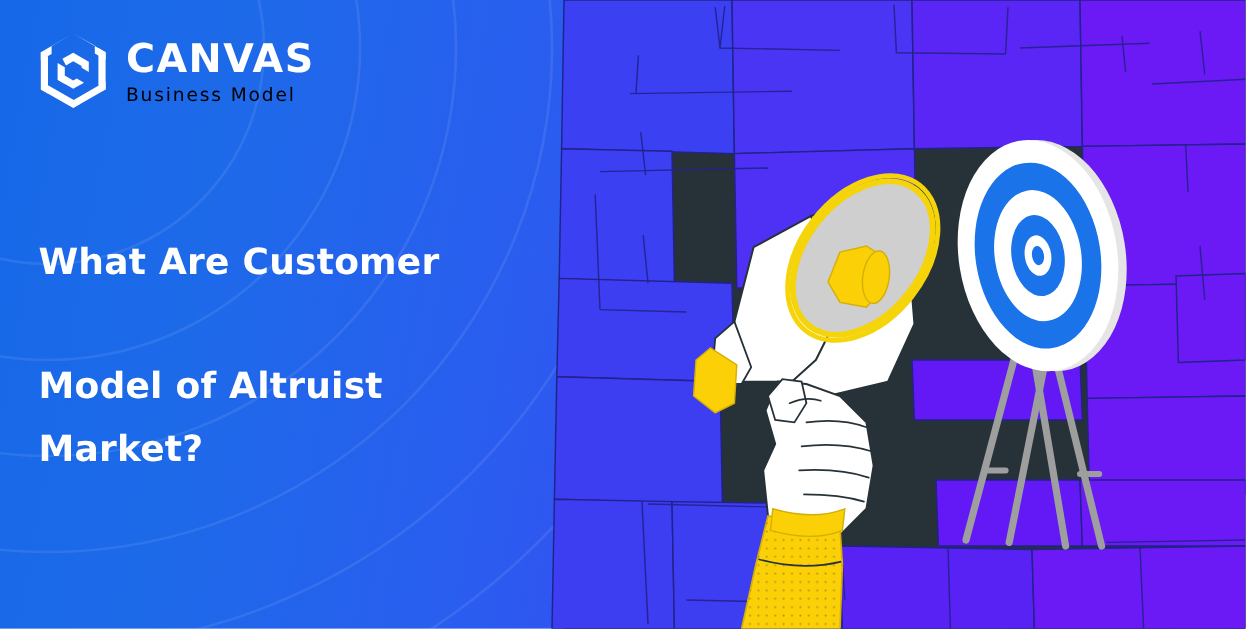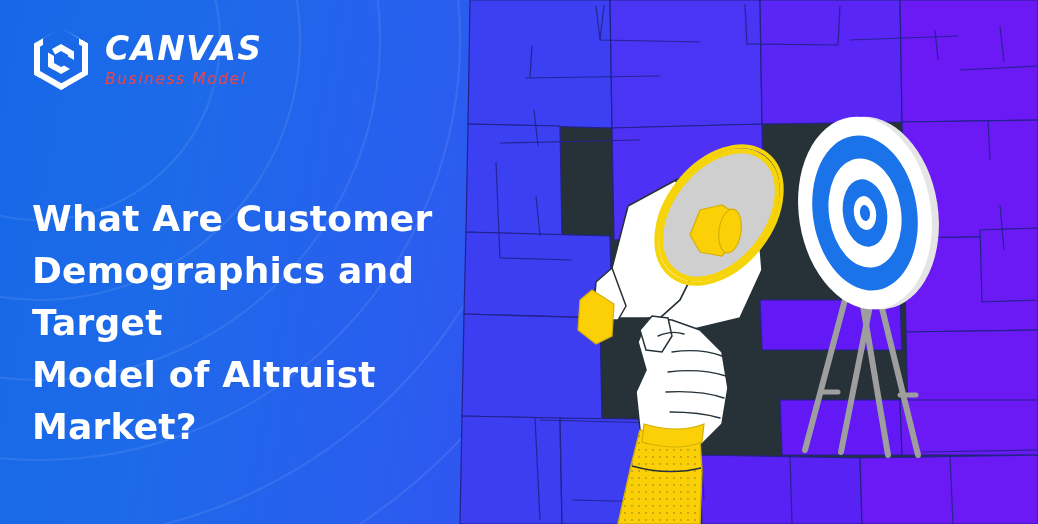--- a/index.html
+++ b/index.html
@@ -23,49 +23,49 @@
   }
   .rings { position:absolute; inset:0; }
 
   
   .logo-wrap {
     position:absolute; left:30px; top:26px;
     display:flex; align-items:center; gap:13px;
     z-index:40;
   }
   .logo-mark { width:62px; height:66px; display:block; }
-  .logo-text { display:flex; flex-direction:column; justify-content:flex-start; padding-top:2px;font-style:italic; }
+  .logo-text { display:flex; flex-direction:column; justify-content:flex-start; padding-top:2px; }
   .logo-title {
     color:#ffffff;
     font-size:33px;
     font-weight:bold;
     letter-spacing:1.2px;
     line-height:1;
     font-family:"DejaVu Sans", sans-serif;
   }
   .logo-sub {
-    color:#ef4444;
+    color:#000000;
     font-size:15.5px;
     font-weight:normal;
     letter-spacing:1.55px;
     line-height:1;
     margin-top:7px;
     font-family:"DejaVu Sans", sans-serif;
   }
 
   
   .headline {
     position:absolute;
     left:32px; top:193px;
     width:470px;
     z-index:40;
     color:#ffffff;
     font-family:"DejaVu Sans", sans-serif;
     font-weight:bold;
-    font-size:36px;
+    font-size:30px;
     line-height:52px;
     letter-spacing:0.2px;
     text-shadow:0 1px 1px rgba(0,0,0,0.04);
   }
 
   
   .illustration {
     position:absolute;
     left:0; top:0;
     width:1038px; height:524px;
@@ -248,18 +248,18 @@
       </g>
     </svg>
     <div class="logo-text">
       <span class="logo-title">CANVAS</span>
       <span class="logo-sub">Business Model</span>
     </div>
   </div>
 
   <h1 class="headline">
     <span>What Are Customer</span><br>
-    <span>Demographics and Target</span><br>
+    <br>
     <span>Model of Altruist</span><br>
     <span>Market?</span>
   </h1>
 
 </div>
 
 </body></html>

